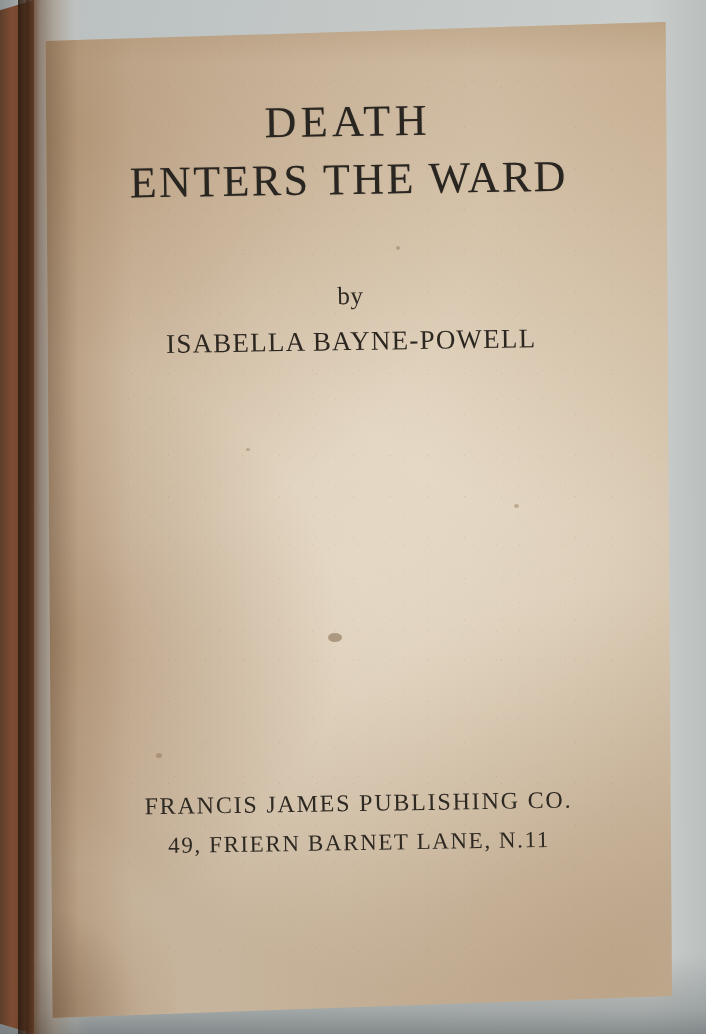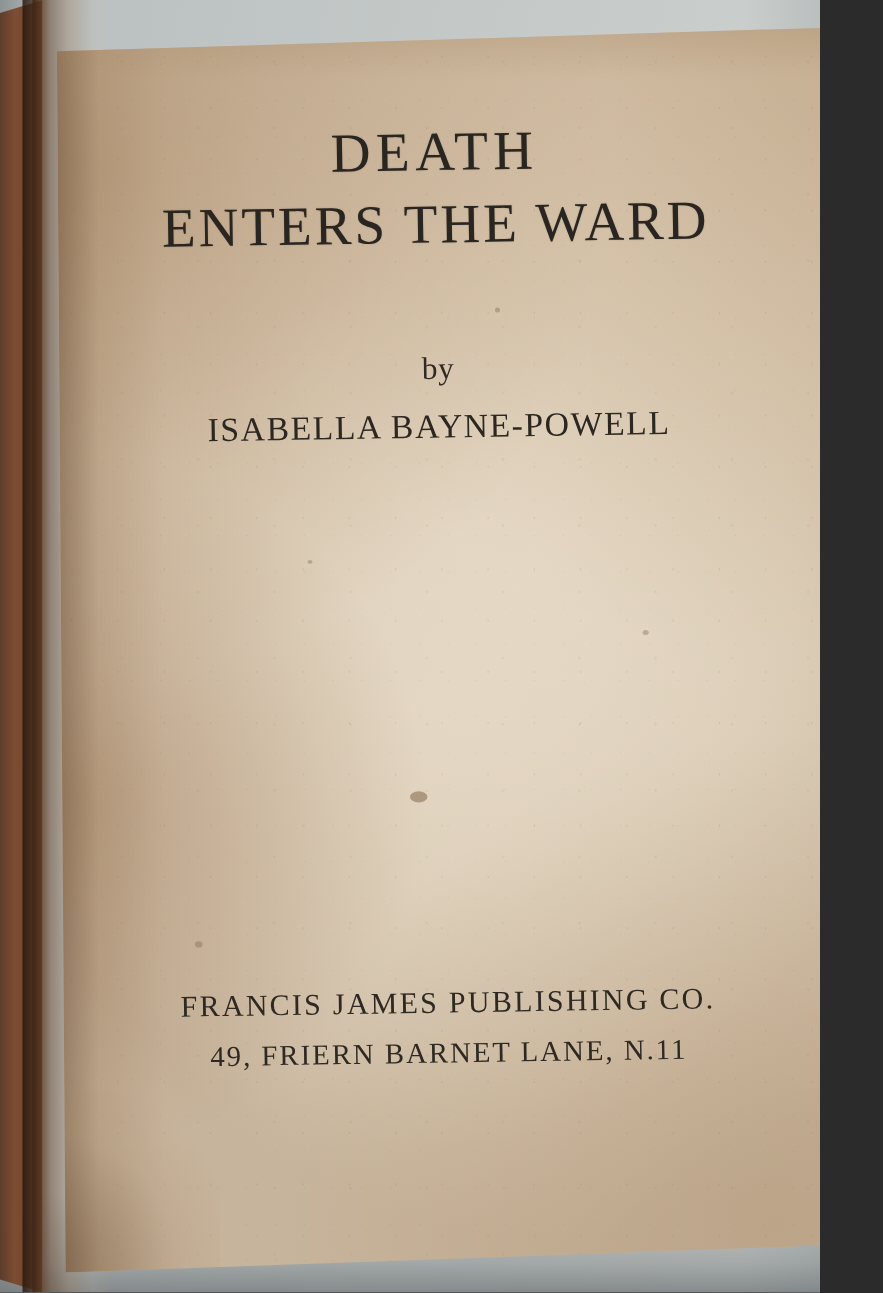--- a/index.html
+++ b/index.html
@@ -2,21 +2,21 @@
 <html><head>
 <meta charset="utf-8">
 <style>
   html, body {
     margin: 0;
     padding: 0;
     background: #2b2b2b;
   }
   #scene {
     position: relative;
-    width: 656px;
+    width: 706px;
     height: 1034px;
     overflow: hidden;
     font-family: "Liberation Serif", serif;
     
     background: linear-gradient(100deg, #b9bfc0 0%, #c3c8c7 40%, #cfd2cf 100%);
   }
 
   
   .backdrop-left {
     position: absolute;

